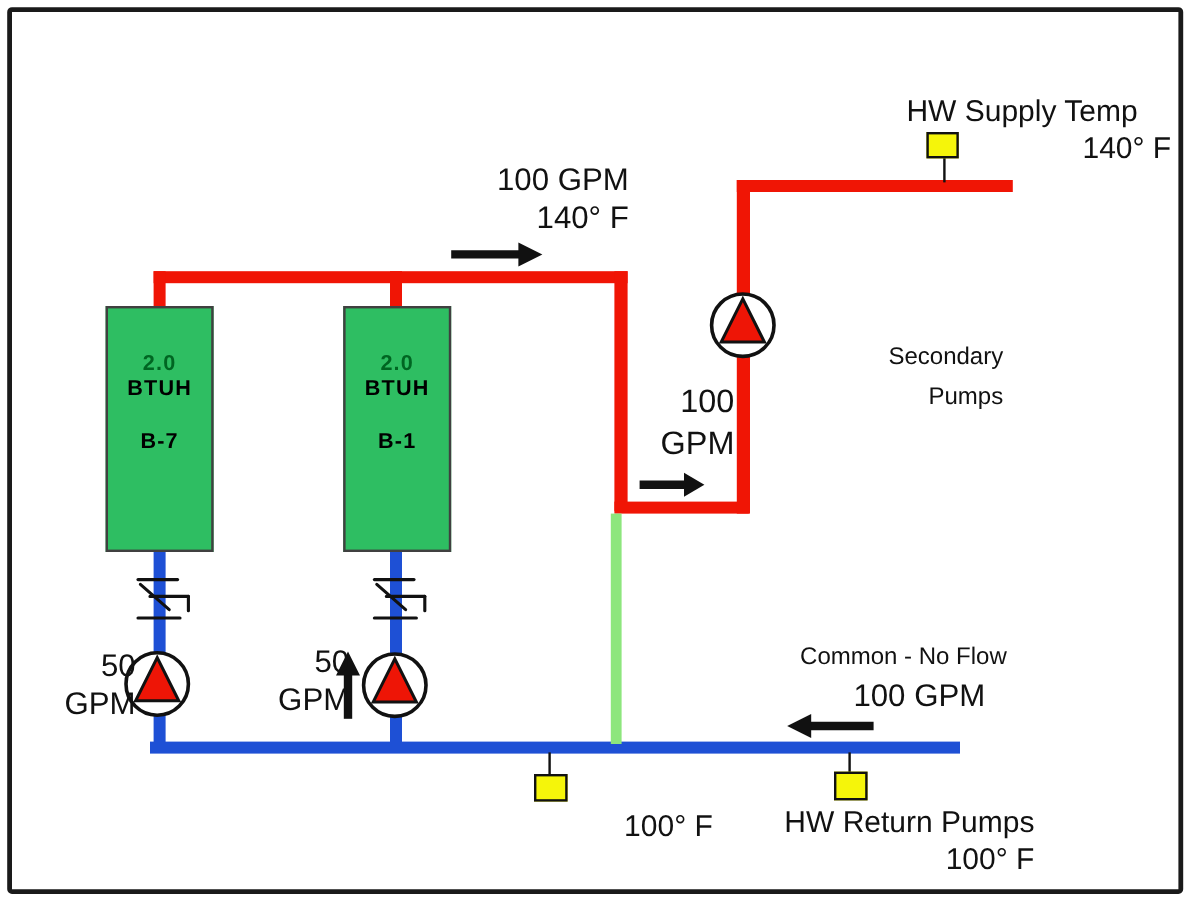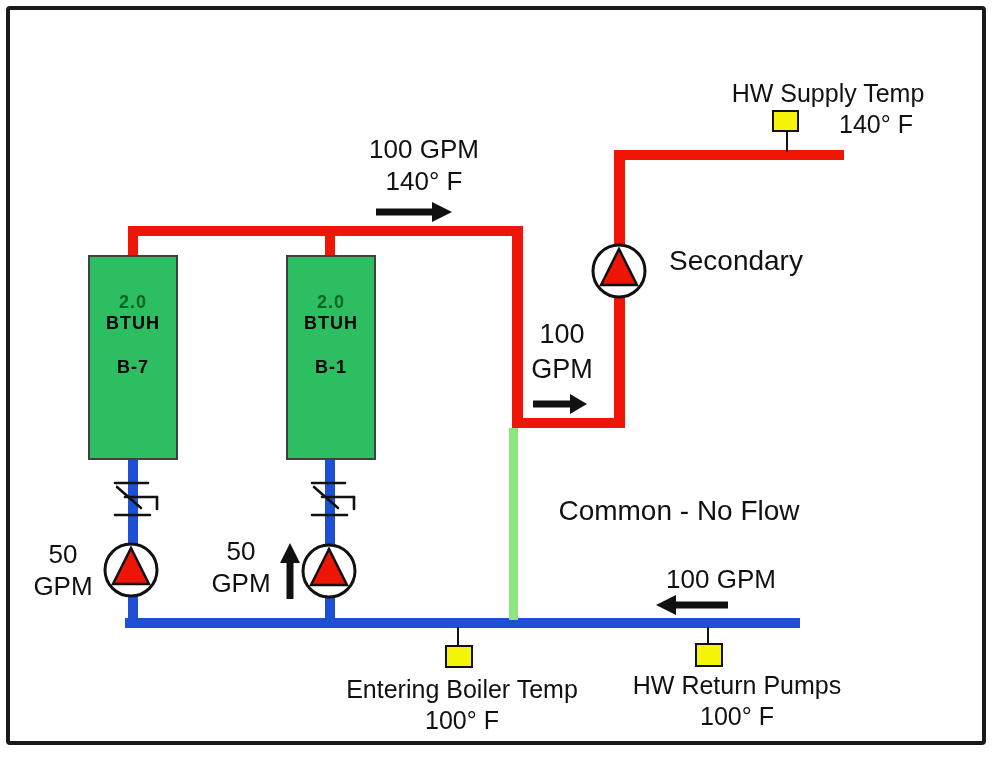--- a/index.html
+++ b/index.html
@@ -14,25 +14,25 @@
   .pipe.blue{background:#1e50d5;}
   .pipe.green{background:#8de67d;}
   .boiler{position:absolute;width:90px;height:205px;background:#2ebe62;
     border:2px solid #404040;box-sizing:border-box;text-align:center;
     font-weight:bold;font-size:18px;letter-spacing:1px;color:#033;}
   .boiler .cap{margin-top:34px;line-height:22px;color:#062;}
   .boiler div{color:#000000;}
   .boiler .bname{margin-top:22px;line-height:22px;}
   .sensor{position:absolute;background:#f5f50a;border:2px solid #111;box-sizing:border-box;}
   .connector{position:absolute;width:2px;background:#111;}
-  .lbl{position:absolute;text-align:center;white-space:nowrap;}
+  .lbl{position:absolute;text-align:right;white-space:nowrap;}
   .f25{font-size:25px;line-height:31px;}
   .f26{font-size:26px;line-height:32px;}
   .f27{font-size:27px;line-height:35px;}
-  .f28{font-size:28px;line-height:34px;}
+  .f28{font-size:20px;line-height:34px;margin-top:36px;}
   .fsup{font-size:25px;line-height:32px;}
   svg{position:absolute;overflow:visible;}
 </style>
 </head>
 <body>
 
 <div class="canvas">
   <div class="frame"></div>
 
   <div class="pipe red" style="left:128px;top:226px;width:395px;height:10px"></div>
@@ -121,20 +121,21 @@
   <div class="lbl fsup" style="left:708px;top:77px;width:240px">HW Supply Temp</div>
   <div class="lbl fsup" style="left:776px;top:108px;width:200px">140° F</div>
 
   <div class="lbl f26" style="left:324px;top:133px;width:200px">
     <div>100 GPM</div>
     <div>140° F</div>
   </div>
 
   <div class="lbl f28" style="left:636px;top:244px;width:200px">
     <div>Secondary</div>
+    <div>Pumps</div>
   </div>
 
   <div class="lbl f27" style="left:512px;top:317px;width:100px">
     <div>100</div>
     <div>GPM</div>
   </div>
 
   <div class="lbl f28" style="left:519px;top:494px;width:320px">Common - No Flow</div>
 
   <div class="lbl f26" style="left:621px;top:563px;width:200px">100 GPM</div>
@@ -143,21 +144,20 @@
     <div>50</div>
     <div>GPM</div>
   </div>
 
   <div class="lbl f26" style="left:191px;top:535px;width:100px">
     <div>50</div>
     <div>GPM</div>
   </div>
 
   <div class="lbl f25" style="left:330px;top:674px;width:264px">
-    <div>Entering Boiler Temp</div>
     <div>100° F</div>
   </div>
 
   <div class="lbl f25" style="left:612px;top:670px;width:250px">
     <div>HW Return Pumps</div>
     <div>100° F</div>
   </div>
 </div>
 
 </body></html>

